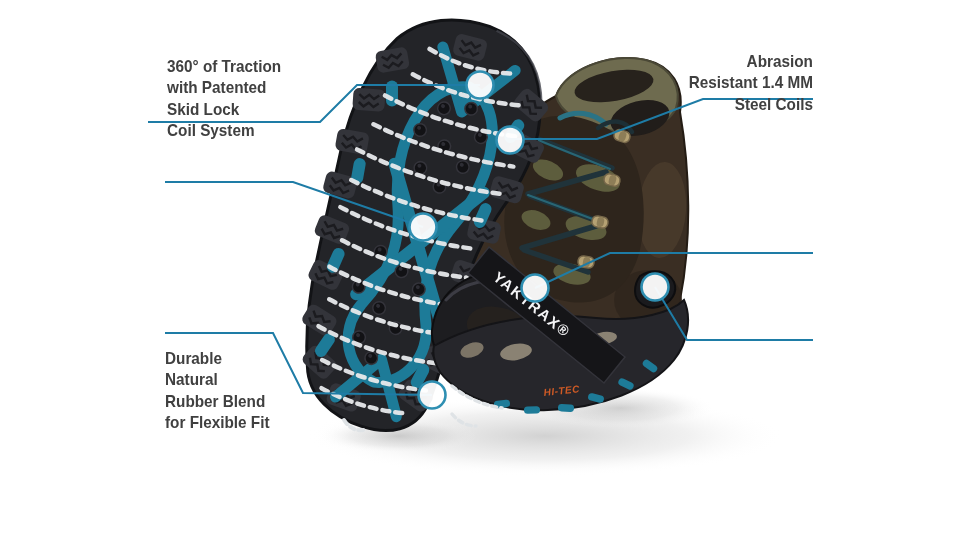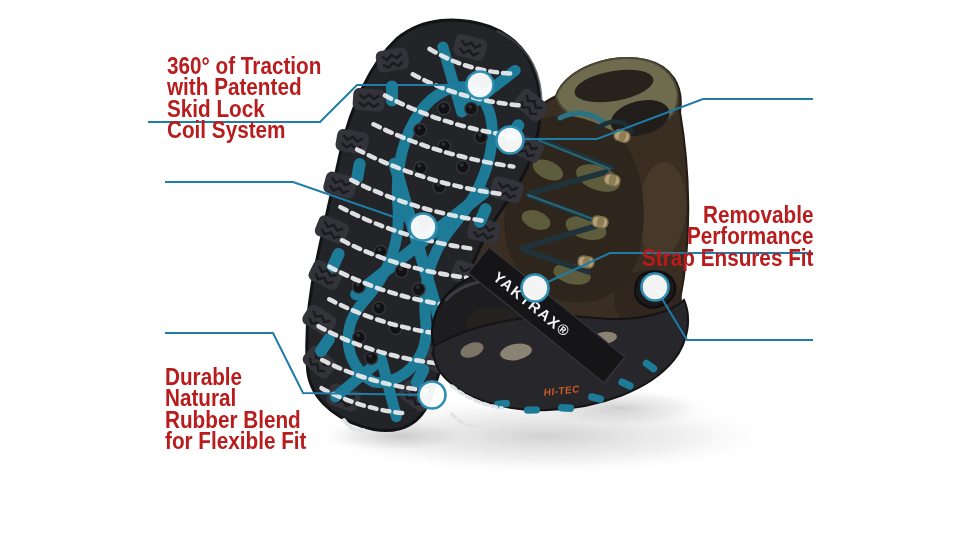--- a/index.html
+++ b/index.html
@@ -3,35 +3,35 @@
 <meta charset="utf-8">
 <style>
   html,body{margin:0;padding:0;background:#fff;}
   .stage{
     position:relative;width:978px;height:550px;background:#fff;overflow:hidden;
     font-family:"Liberation Sans",sans-serif;
   }
   .scene{position:absolute;inset:0;}
   .callout{
     position:absolute;
-    color:#b91c1c;
+    color:#404040;
     font-weight:bold;
-    font-size:23px;
+    font-size:17px;
     line-height:21.5px;
     white-space:pre-line;
   }
   .callout .callout-text{display:inline-block;transform:scaleX(.9);}
   .callout.left .callout-text{transform-origin:0 0;text-align:left;}
   .callout.right{text-align:right;}
   .callout.right .callout-text{transform-origin:100% 0;text-align:right;}
   .c1{left:167px;top:34px;}
   .c2{right:165px;top:29px;}
   .c3{left:167px;top:184px;}
   .c4{right:165px;top:183px;}
-  .c5{left:165px;top:345px;}
+  .c5{left:165px;top:326px;}
   .c6{right:165px;top:341px;}
 </style>
 </head>
 <body>
 
 <div class="stage">
 
   <svg class="scene" viewBox="0 0 978 550" width="978" height="550" aria-hidden="true">
 
     <defs>
@@ -250,24 +250,24 @@
       <circle cx="655" cy="287" r="13.5"></circle>
     </g>
   </svg>
 
   <div class="callout left c1">
     <span class="callout-text">360° of Traction
 with Patented
 Skid Lock
 Coil System</span>
   </div>
-  <div class="callout right c4">
-    <span class="callout-text">Removable
-Performance
-Strap Ensures Fit</span>
+  <div class="callout right c2">
+    <span class="callout-text">Abrasion
+Resistant 1.4 MM
+Steel Coils</span>
   </div>
   <div class="callout left c5">
     <span class="callout-text">Durable
 Natural
 Rubber Blend
 for Flexible Fit</span>
   </div>
 
 </div>
 

